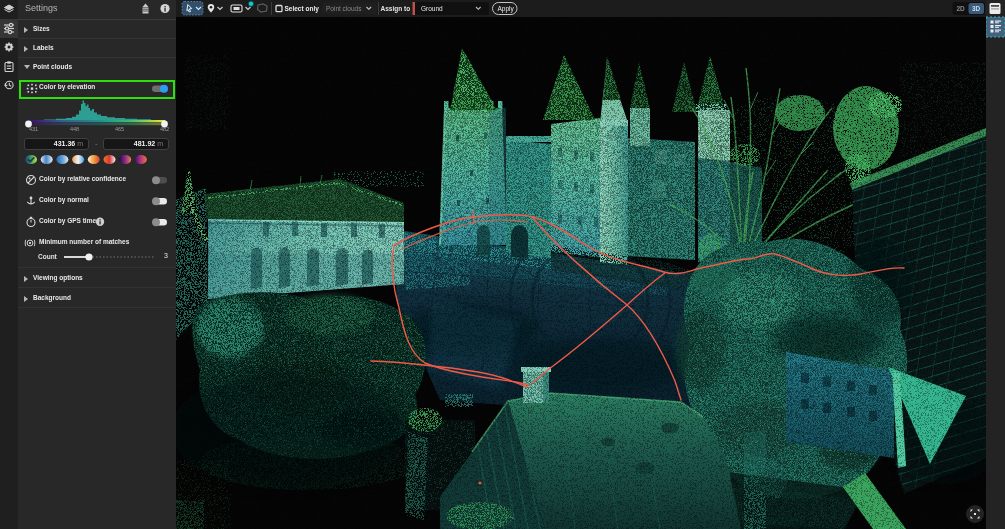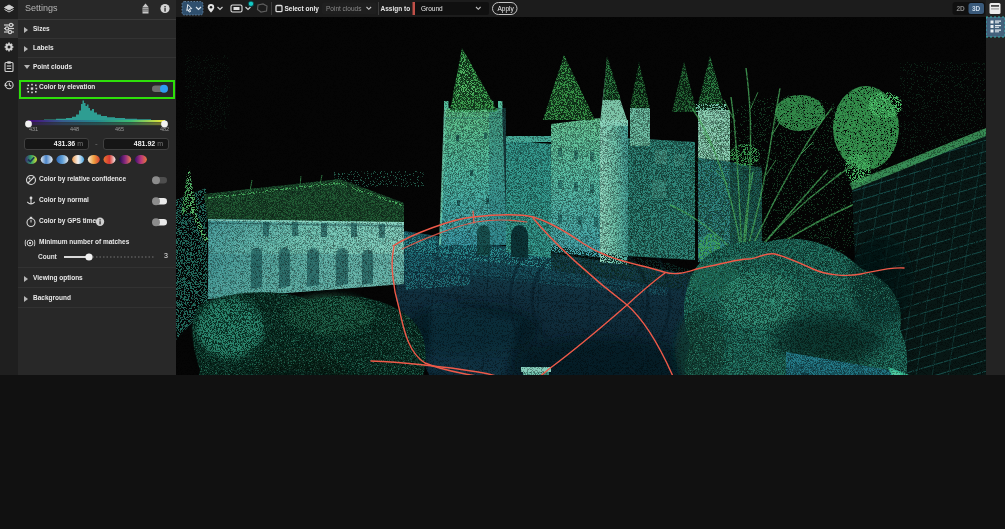--- a/index.html
+++ b/index.html
@@ -1,16 +1,16 @@
 <!DOCTYPE html>
 <html><head>
 <meta charset="utf-8">
 <style>
 html,body{margin:0;padding:0;background:#111;font-family:"Liberation Sans",sans-serif;}
-#app{position:relative;width:1005px;height:375px;overflow:hidden;background:#bef264;}
+#app{position:relative;width:1005px;height:529px;overflow:hidden;background:#bef264;}
 #rail{position:absolute;left:0;top:0;width:18px;height:529px;background:#1f1f1f;}
 #rail .sel{position:absolute;left:0;top:19px;width:18px;height:19px;background:#363636;}
 #panel{position:absolute;left:18px;top:0;width:158px;height:529px;background:#282828;}
 #main{position:absolute;left:176px;top:0;width:810px;height:529px;background:#060606;}
 #toolbar{position:absolute;left:0;top:0;width:810px;height:17px;background:#1c1c1c;}
 #rrail{position:absolute;left:986px;top:0;width:19px;height:529px;background:#232323;}
 .hdr{position:absolute;left:0;top:0;width:158px;height:19px;border-bottom:1px solid #3a3a3a;}
 .hdr .t{position:absolute;left:7px;top:3px;font-size:9px;color:#b4b4b4;}
 .row{position:absolute;left:0;width:158px;height:19px;border-bottom:1px solid #333;}
 .row .tri{position:absolute;left:6px;top:7px;width:0;height:0;}

